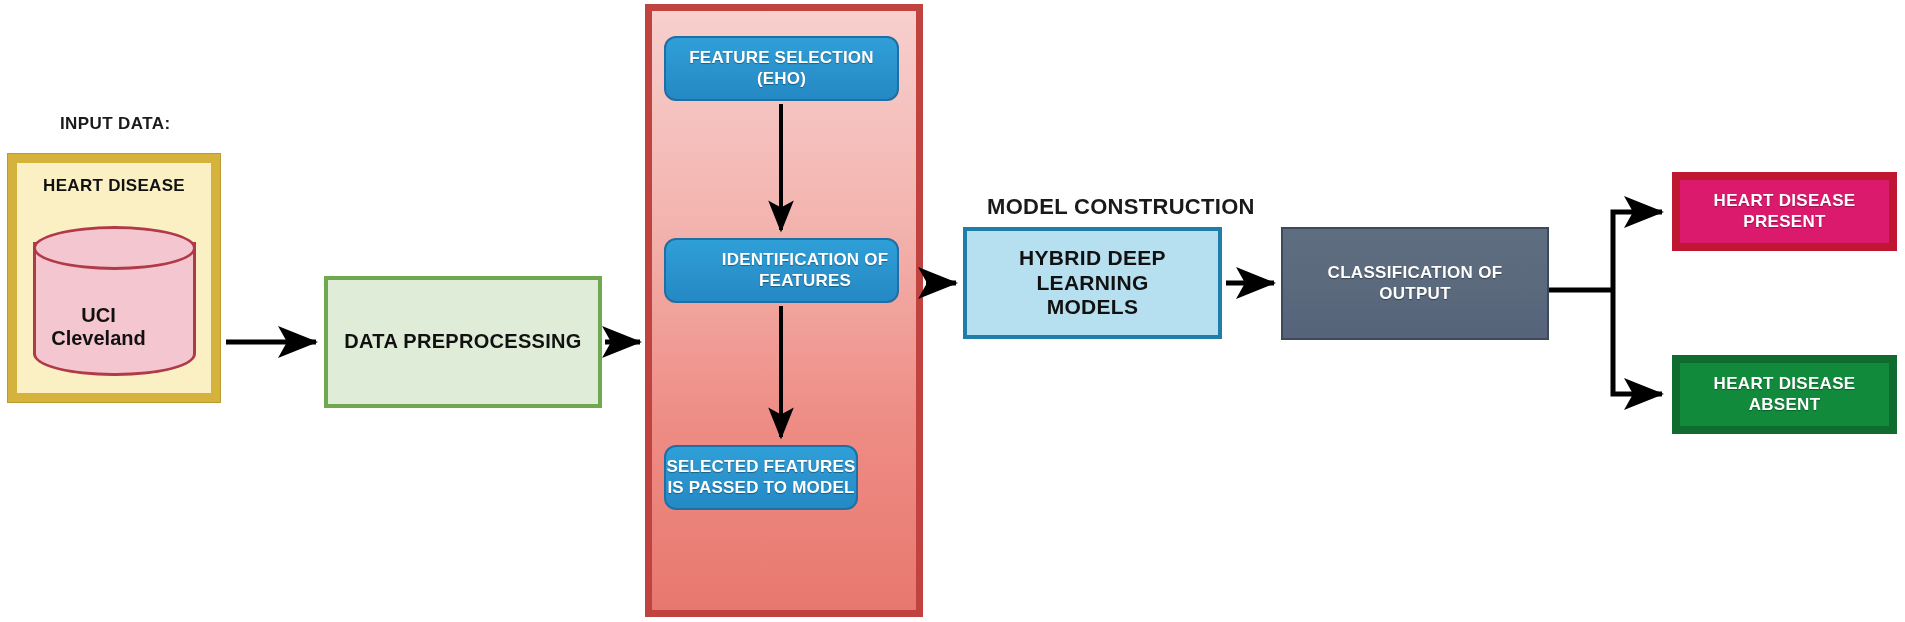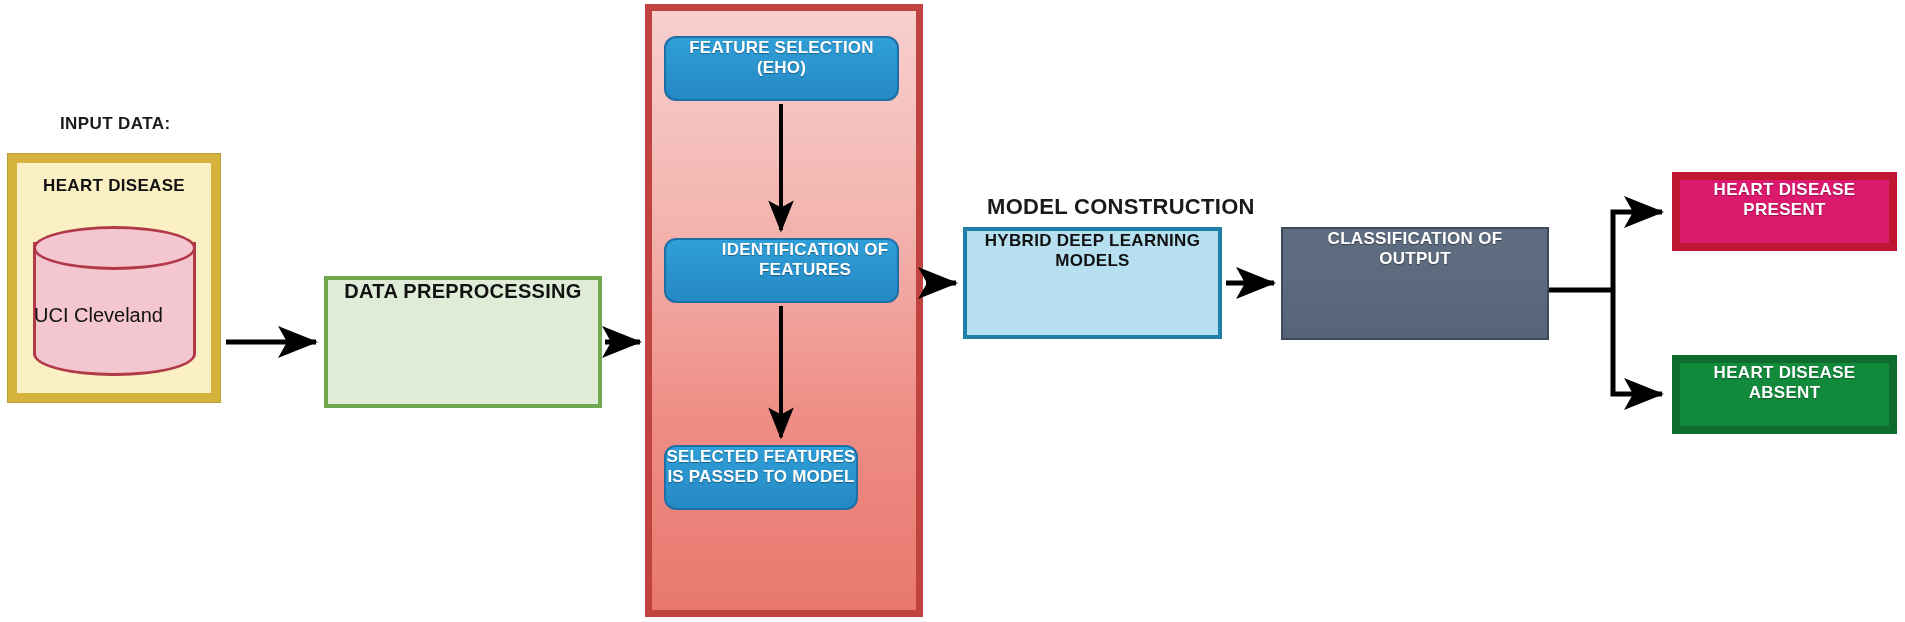--- a/index.html
+++ b/index.html
@@ -15,21 +15,21 @@
     width: 1905px;
     height: 622px;
     background: #ffffff;
     overflow: hidden;
   }
 
   .node {
     position: absolute;
     box-sizing: border-box;
     display: flex;
-    align-items: flex-start;
+    align-items: center;
     justify-content: center;
     text-align: center;
     line-height: 1.18;
   }
 
   
   .caption {
     position: absolute;
     font-weight: bold;
     color: #1a1a1a;
@@ -92,21 +92,21 @@
     border-radius: 50%;
     box-sizing: border-box;
   }
   #cyl-label {
     position: absolute;
     left: 0;
     top: 78px;
     width: 131px;
     text-align: center;
     font-size: 20px;
-    font-weight: normal;
+    font-weight: bold;
     color: #111111;
   }
 
   
   #preprocess {
     left: 324px;
     top: 276px;
     width: 278px;
     height: 132px;
     background: #dfecd7;
@@ -150,21 +150,21 @@
     letter-spacing: 0.3px;
   }
   #model-box {
     left: 963px;
     top: 227px;
     width: 259px;
     height: 112px;
     background: #b6e0f0;
     border: 4px solid #1f7fa8;
     color: #111111;
-    font-size: 17px;
+    font-size: 21px;
     font-weight: bold;
     letter-spacing: 0.3px;
   }
 
   
   #class-box {
     left: 1281px;
     top: 227px;
     width: 268px;
     height: 113px;

